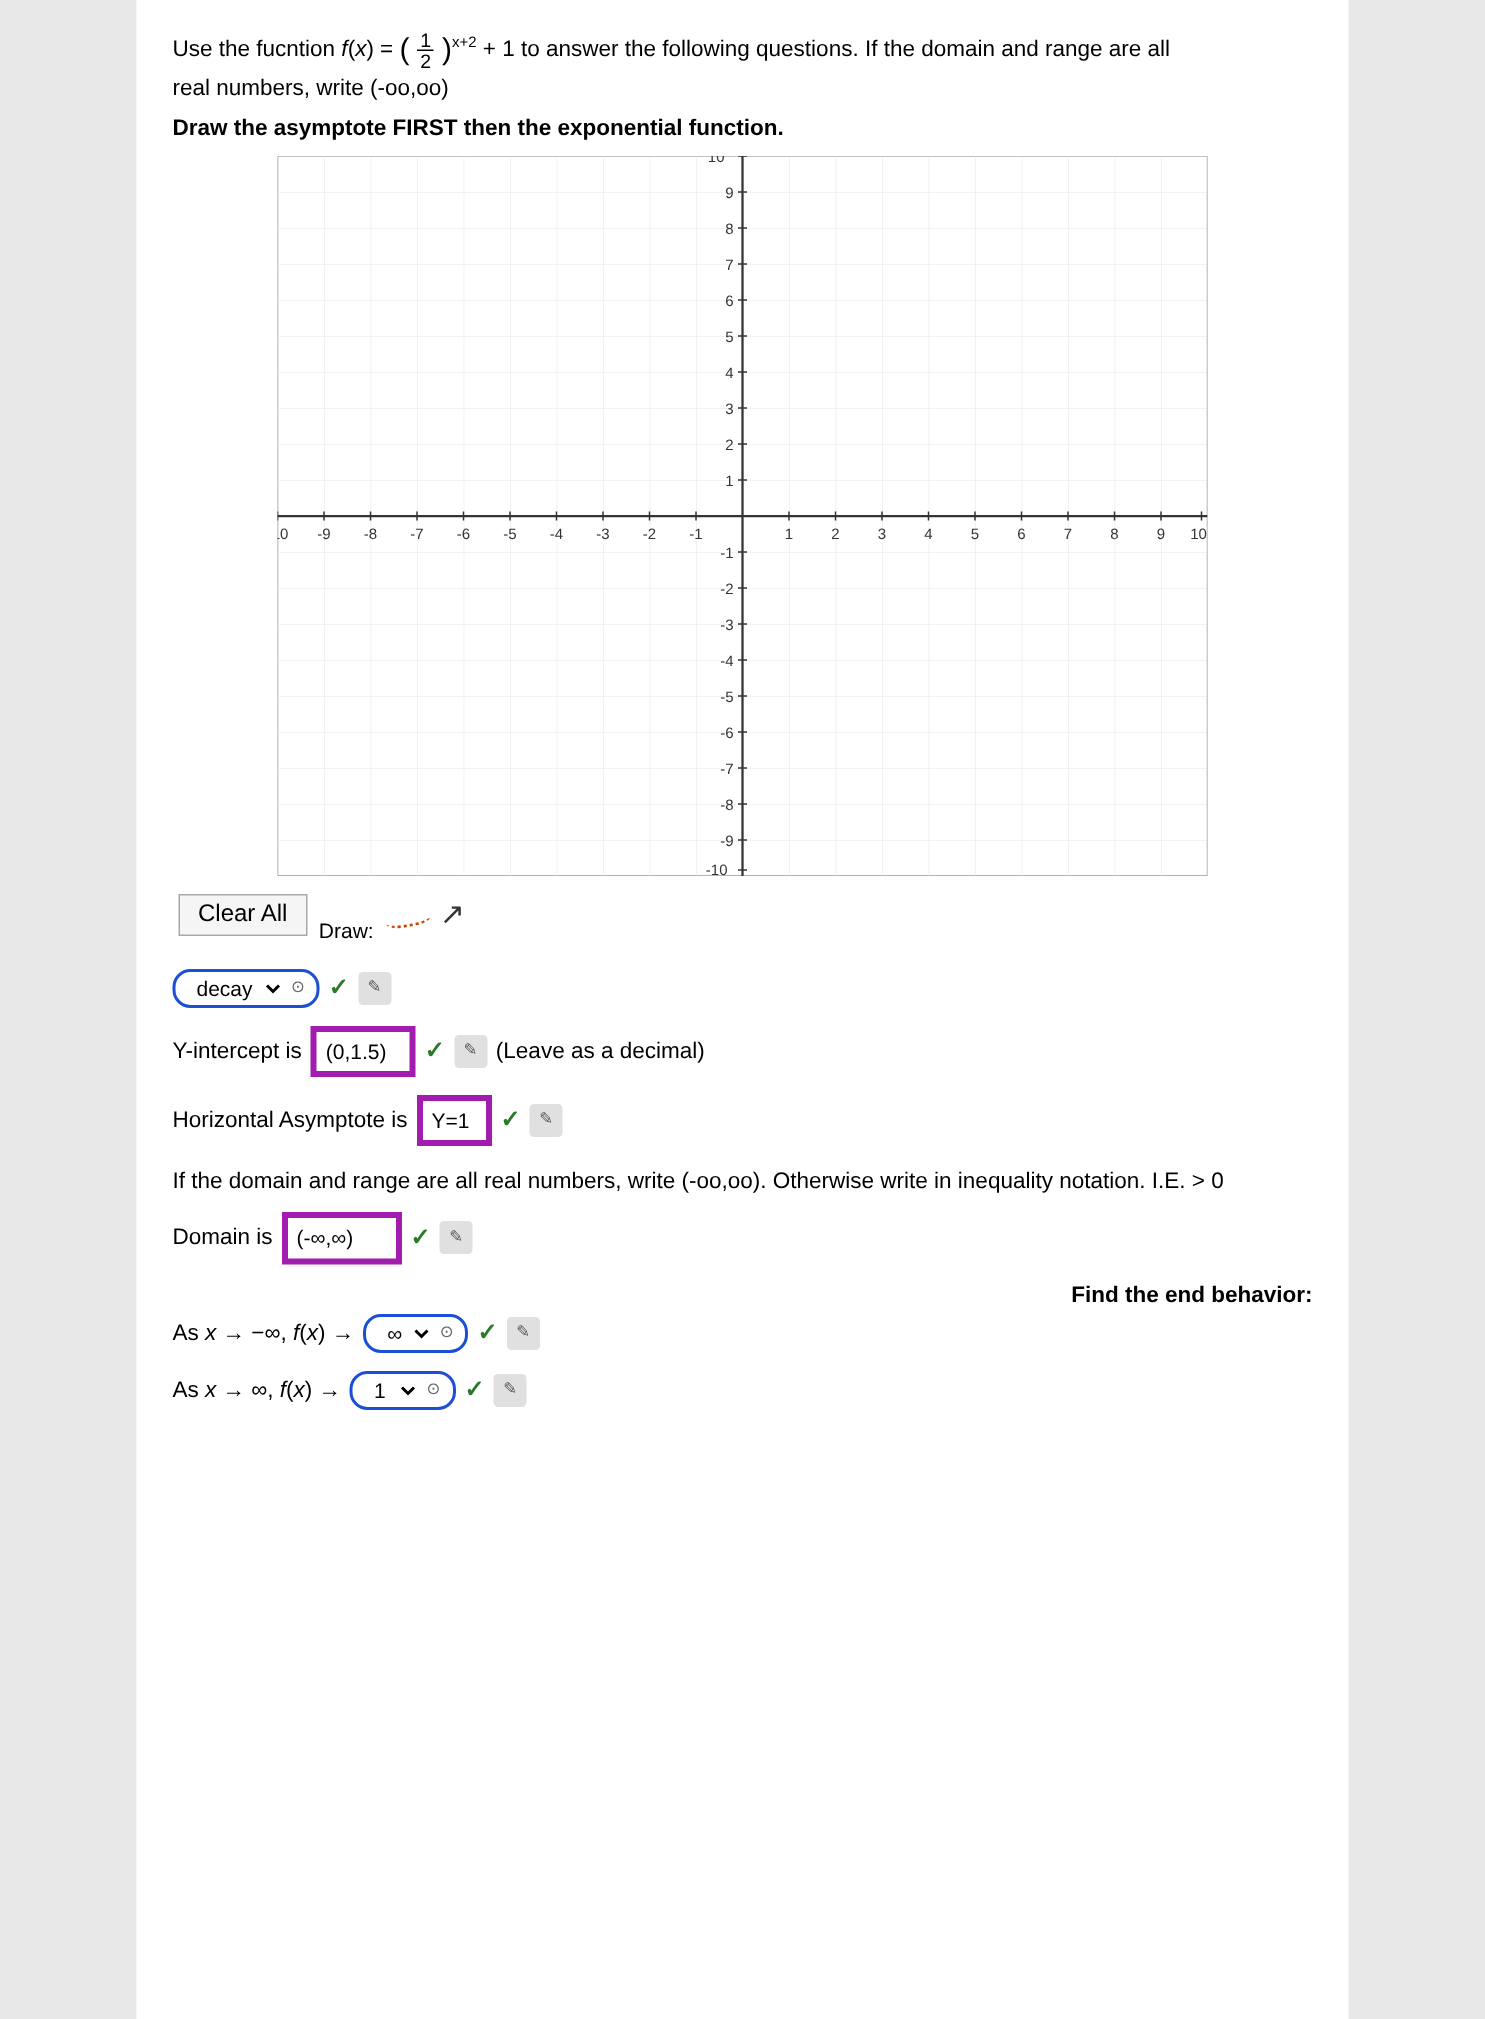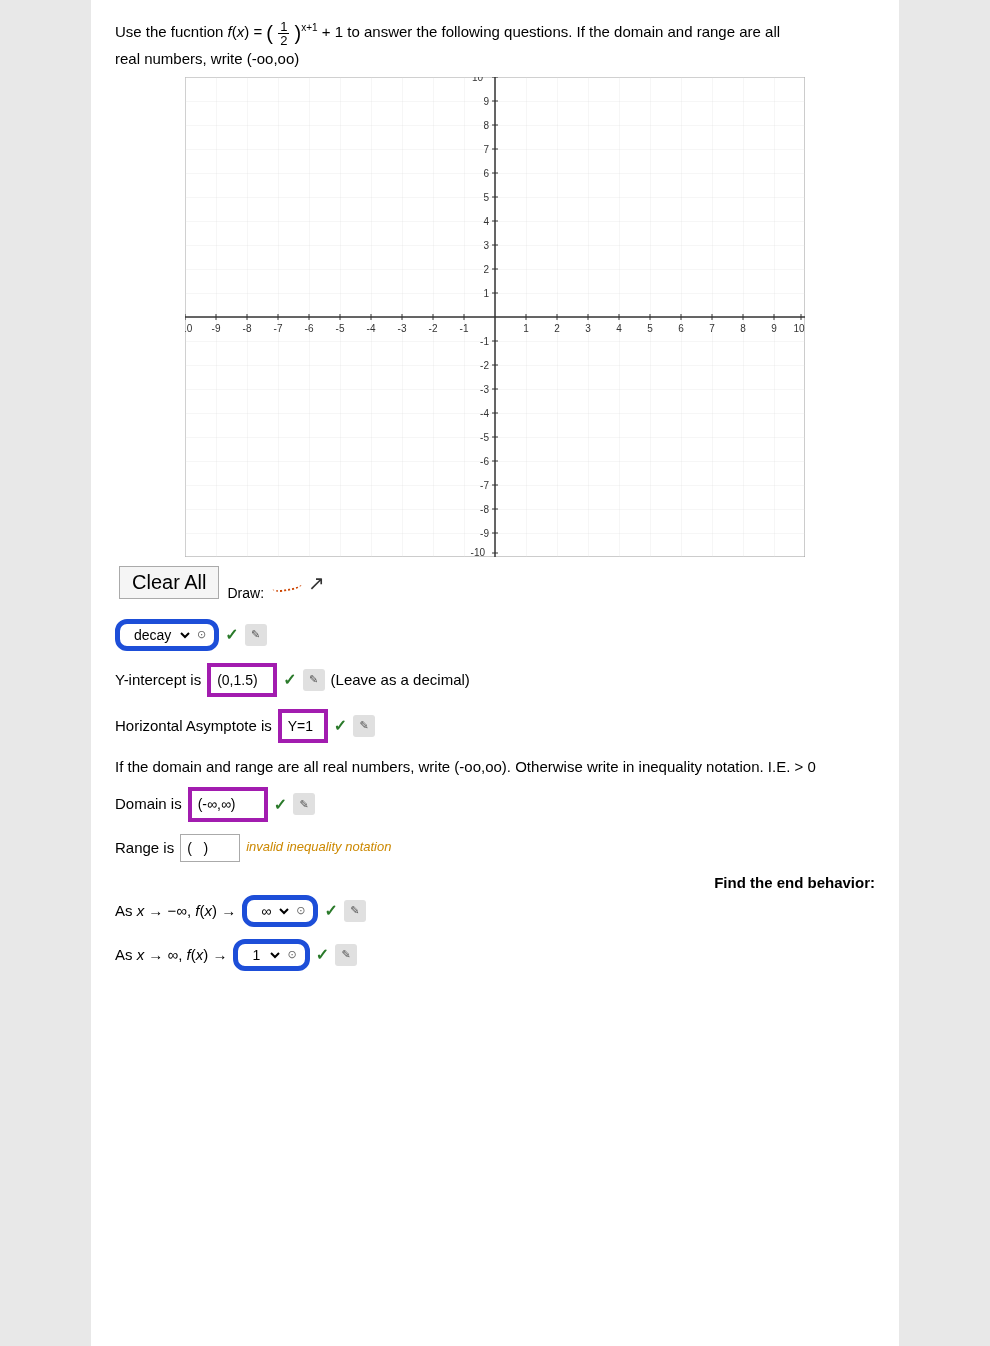--- a/index.html
+++ b/index.html
@@ -46,21 +46,21 @@
       display: flex;
       align-items: center;
       gap: 8px;
       margin: 8px 0 18px 0;
       padding-left: 4px;
     }
     .btn-clear {
       border: 1px solid #aaa;
       background: #f5f5f5;
       padding: 4px 12px;
-      font-size: 20px;
+      font-size: 16px;
       cursor: pointer;
       font-family: Arial, sans-serif;
     }
     .draw-label {
       font-size: 14px;
       font-family: Arial, sans-serif;
       margin-top: 20px;
     }
     .draw-icon {
       display: inline-block;
@@ -99,21 +99,21 @@
       gap: 6px;
       line-height: 1.6;
     }
     .qa-row.multiline {
       align-items: flex-start;
     }
     .qa-label {
       font-weight: normal;
     }
     .select-box {
-      border: 5px solid #1d4ed8;
+      border: 2px solid #1d4ed8;
       border-radius: 12px;
       padding: 2px 8px 2px 10px;
       background: #fff;
       font-size: 14px;
       font-family: Arial, sans-serif;
       display: inline-flex;
       align-items: center;
       gap: 4px;
     }
     .select-box select {
@@ -204,28 +204,29 @@
 <div class="page">
 
   <div class="intro-text">
     <span>
       Use the fucntion <em>f</em>(<em>x</em>) = 
       <span class="paren-big">(</span>
       <span class="fraction">
         <span class="num">1</span>
         <span class="den">2</span>
       </span>
-      <span class="paren-big">)</span><sup>x+1</sup>
+      <span class="paren-big">)</span><sup>x+2</sup>
       <span>+ 1</span>
       <span> to answer the following questions. If the domain and range are all</span>
     </span>
     <br>
     <span>real numbers, write (-oo,oo)</span>
   </div>
 
+  <div class="draw-instruction">Draw the asymptote FIRST then the exponential function.</div>
 
   <div class="graph-container">
     <svg class="graph-svg" viewBox="0 0 620 480" xmlns="http://www.w3.org/2000/svg">
 
       <defs>
         <pattern id="smallGrid" width="31" height="24" patternUnits="userSpaceOnUse">
           <path d="M 31 0 L 0 0 0 24" fill="none" stroke="#ddd" stroke-width="0.5"></path>
         </pattern>
         <pattern id="grid" width="310" height="240" patternUnits="userSpaceOnUse">
           <rect width="310" height="240" fill="url(#smallGrid)"></rect>
@@ -375,27 +376,20 @@
       <span class="qa-label">If the domain and range are all real numbers, write (-oo,oo). Otherwise write in inequality notation. I.E. &gt; 0</span>
     </div>
 
     <div class="qa-row">
       <span class="qa-label">Domain is</span>
       <span class="input-box" style="min-width:80px;">(-∞,∞)</span>
       <span class="check-icon">✓</span>
       <span class="edit-icon">✎</span>
     </div>
 
-    <div class="qa-row">
-      <span class="qa-label">Range is</span>
-      <span class="input-box" style="min-width:60px; border: 1px solid #aaa;">
-        <span>( &nbsp; )</span>
-      </span>
-      <span class="invalid-text">invalid inequality notation</span>
-    </div>
 
     <div class="qa-block" style="margin-top:10px;">
       <div class="end-behavior-label">Find the end behavior:</div>
 
       <div class="qa-row">
         <span class="qa-label">As <em>x</em> → −∞, <em>f</em>(<em>x</em>) →</span>
         <span class="select-box">
           <select>
             <option>∞</option>
             <option>-∞</option>

